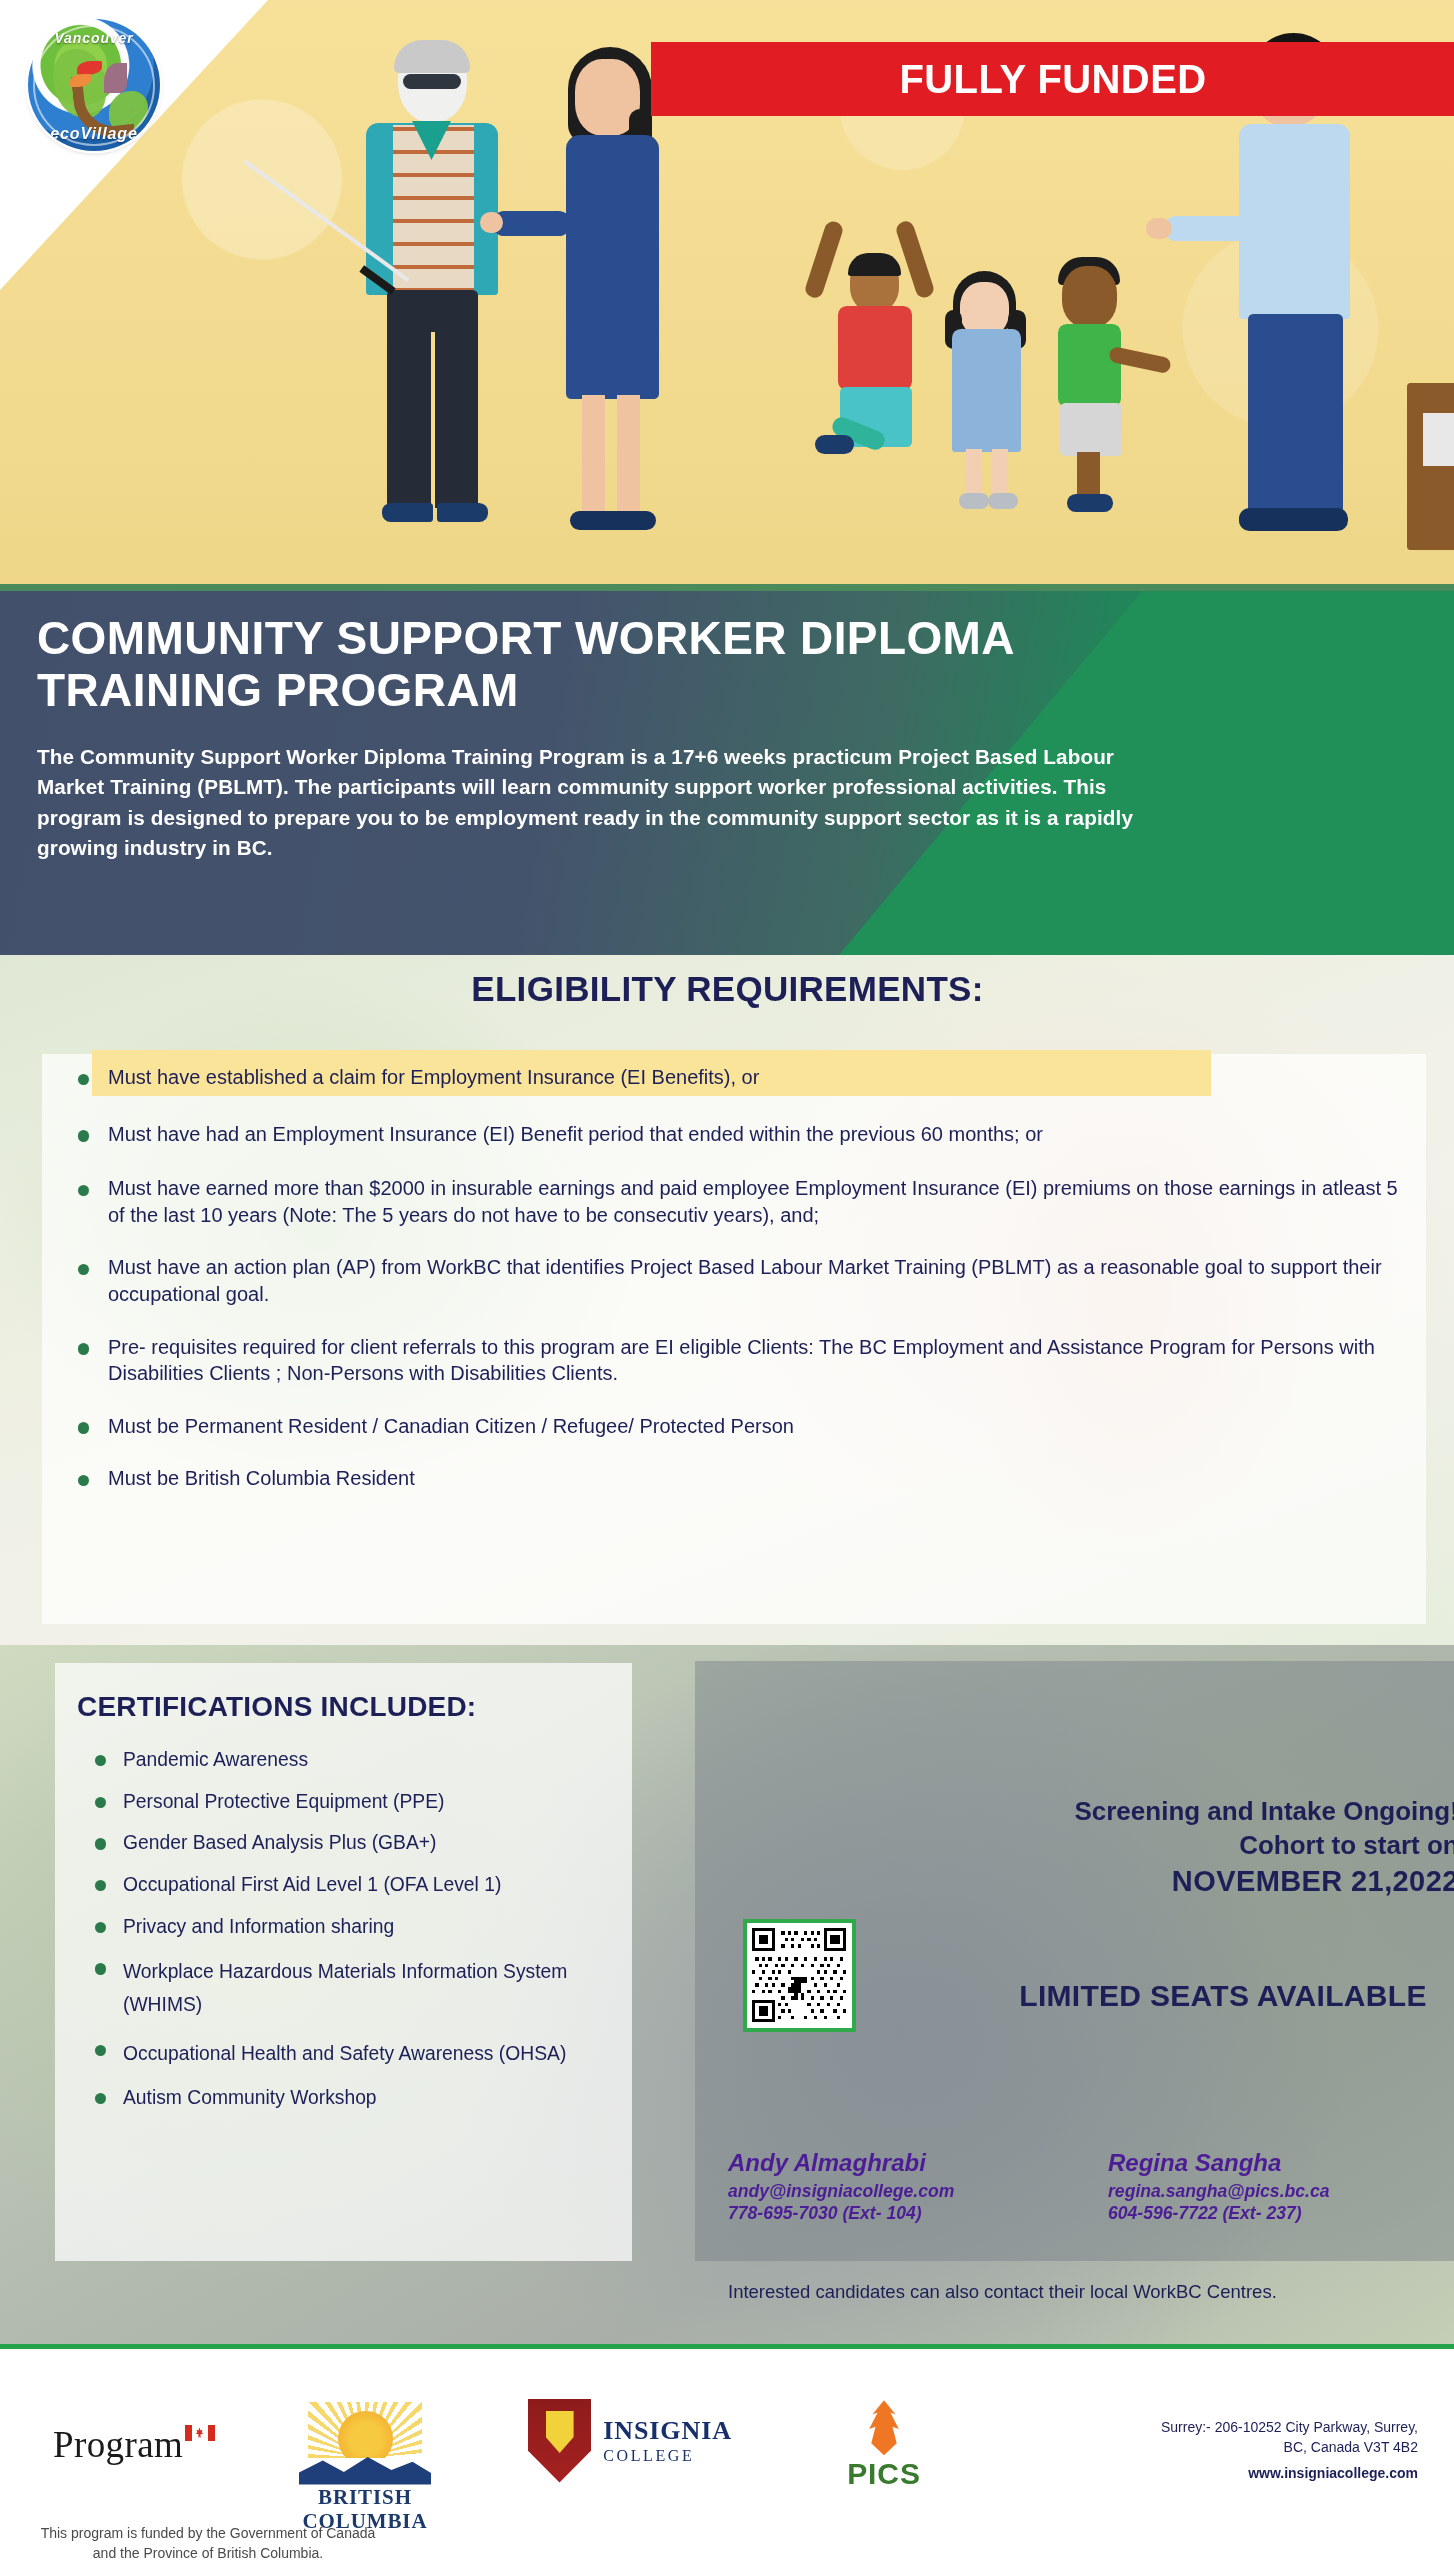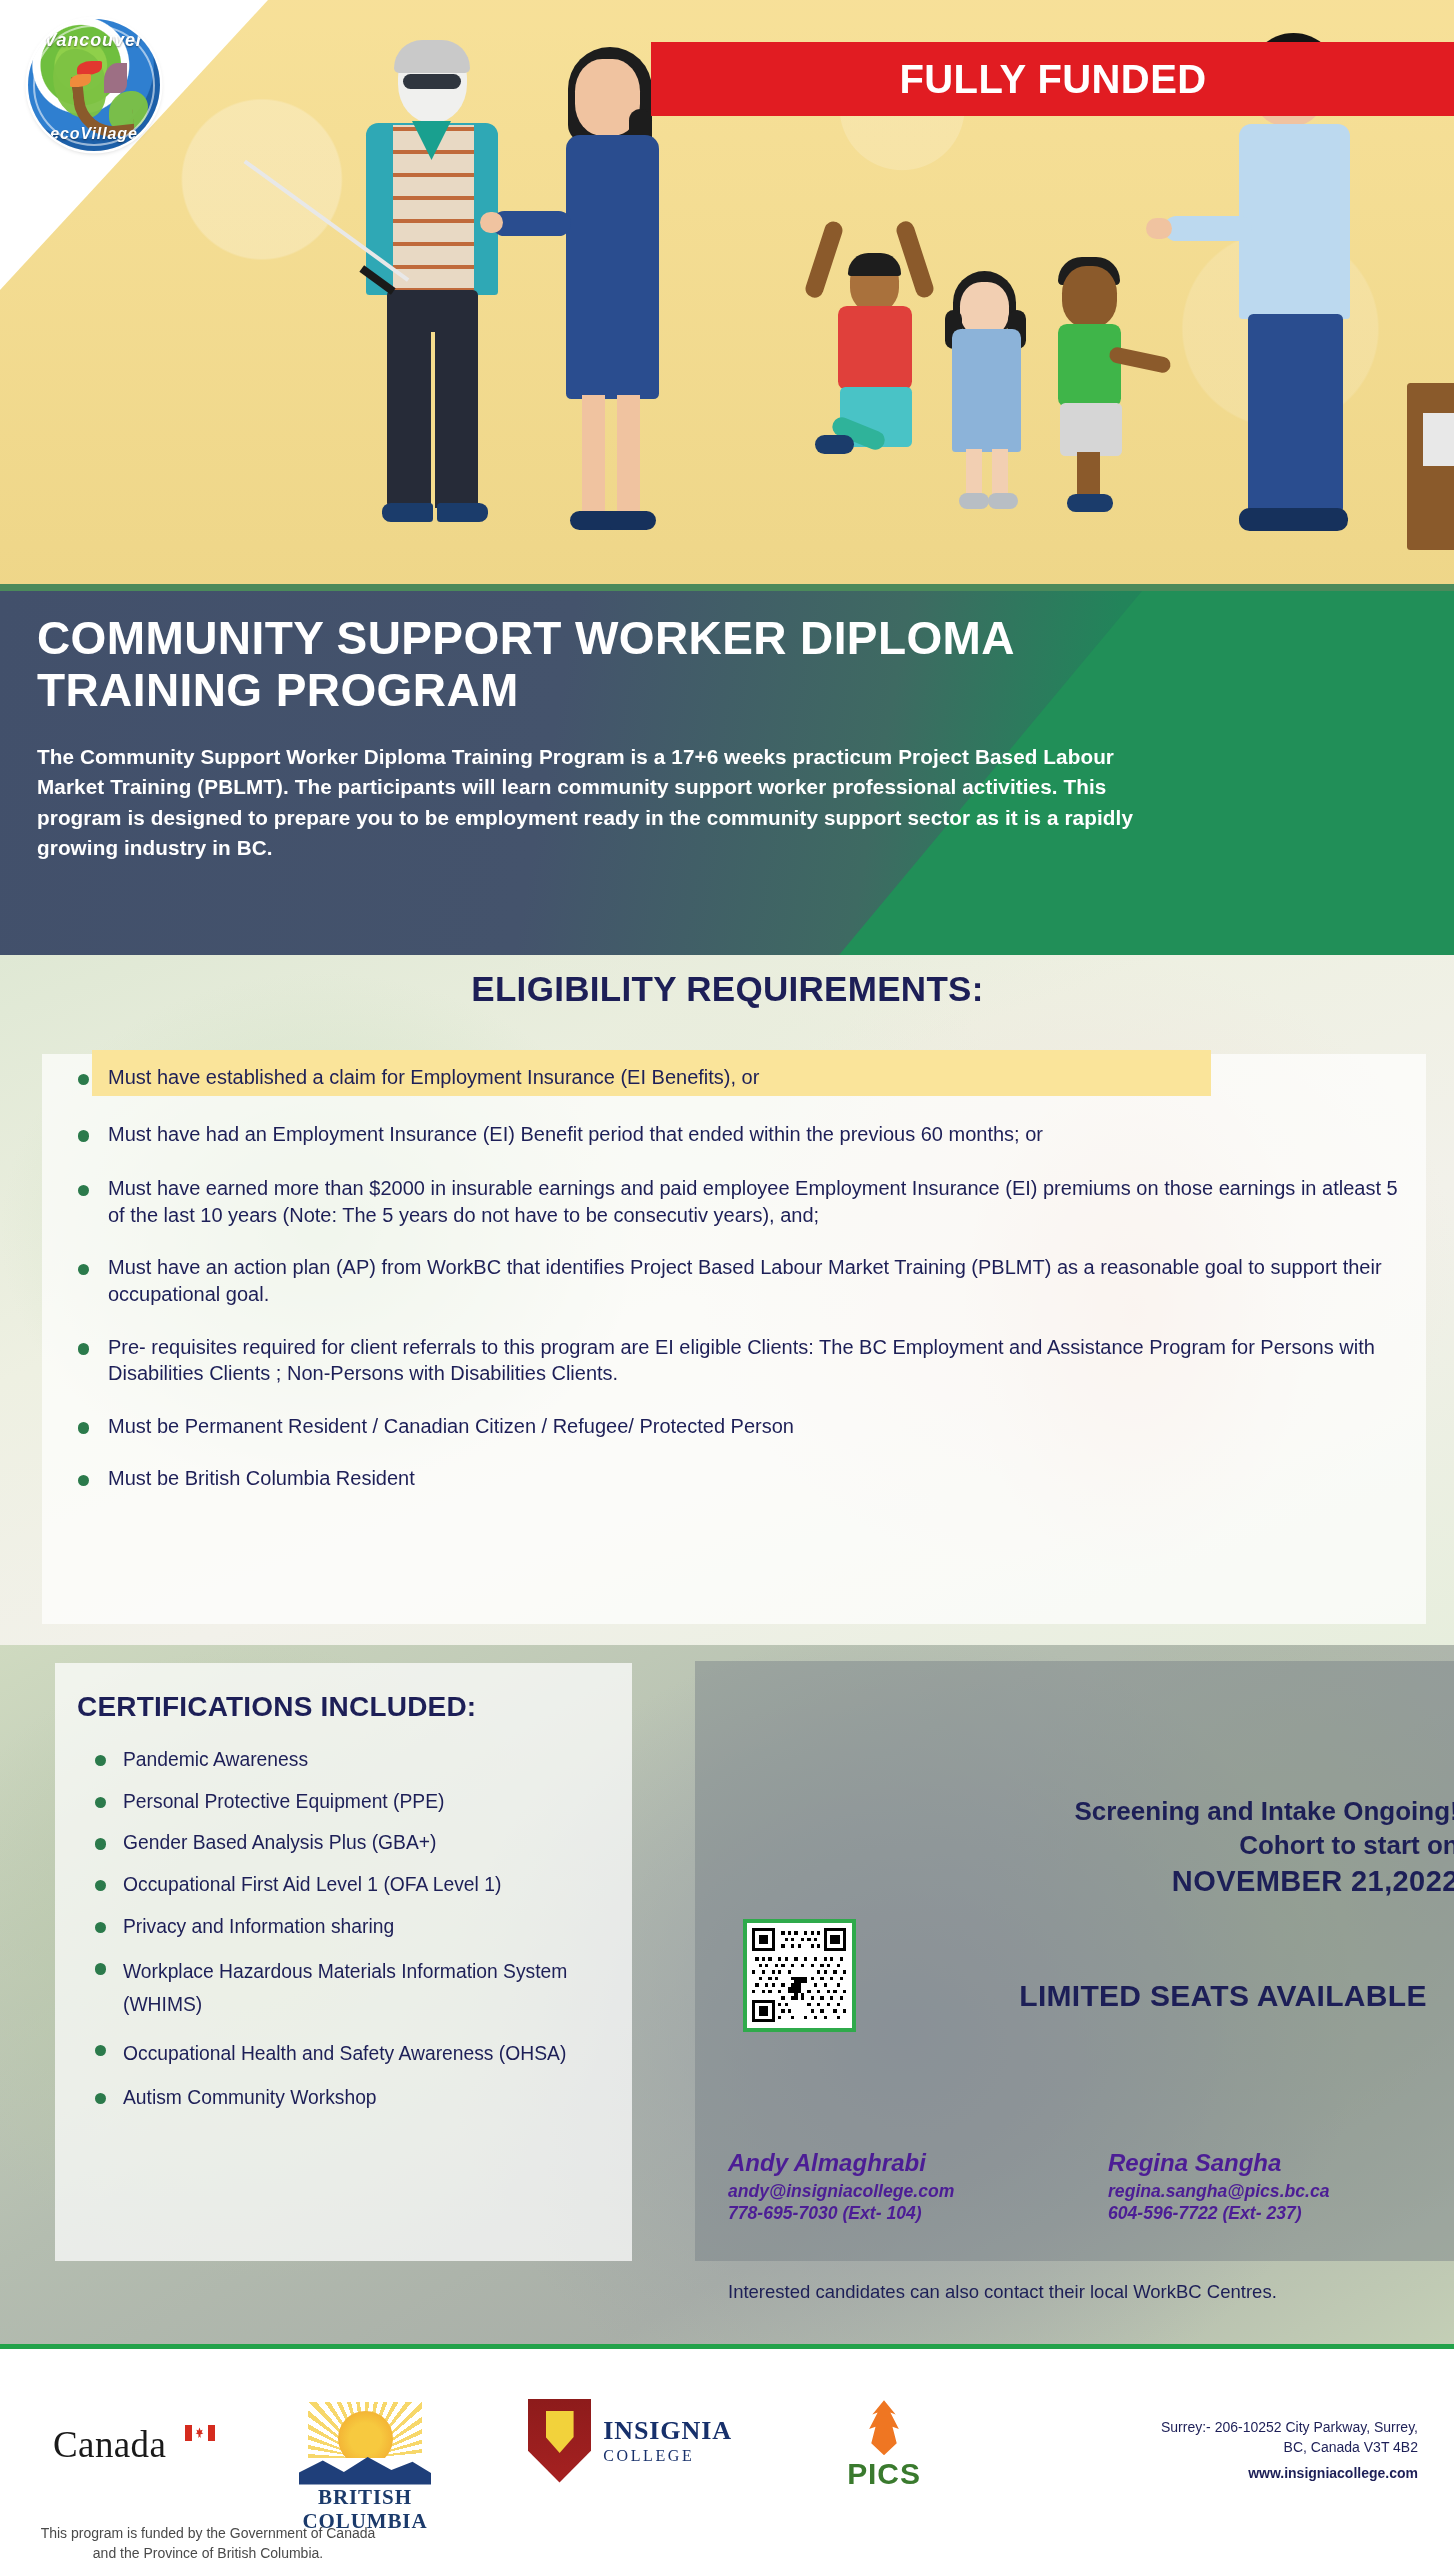--- a/index.html
+++ b/index.html
@@ -27,21 +27,21 @@
     border-radius:40% 55% 35% 60%;opacity:.95;}
   .logo-badge .continent2{position:absolute;left:81px;top:72px;width:39px;height:40px;background:#7dc242;
     border-radius:55% 40% 60% 35%;opacity:.95;}
   .logo-badge .trunk{position:absolute;left:46px;top:55px;width:47px;height:53px;
     border-left:11.4px solid #8a5a2b;border-bottom:11.4px solid #8a5a2b;border-radius:0 0 0 40px;transform:rotate(-6deg);}
   .logo-badge .leafA{position:absolute;left:49px;top:42px;width:24.6px;height:14px;background:#e2372f;border-radius:60% 10% 60% 10%;}
   .logo-badge .leafB{position:absolute;left:42px;top:55px;width:21px;height:12.3px;background:#ef8b3c;border-radius:60% 10% 60% 10%;}
   .logo-badge .house{position:absolute;left:76px;top:44px;width:23px;height:30px;background:#9d6f84;border-radius:60% 0 30% 0;}
   .logo-badge .txt-top,.logo-badge .txt-bot{position:absolute;left:0;width:132px;text-align:center;color:#fff;
     font-weight:700;font-style:italic;text-shadow:0 0.9px 1.8px rgba(0,0,0,.45);}
-  .logo-badge .txt-top{top:10.6px;font-size:18px;letter-spacing:0.9px;}
+  .logo-badge .txt-top{top:10.6px;font-size:14px;letter-spacing:0.9px;}
   .logo-badge .txt-bot{bottom:8.8px;font-size:16px;letter-spacing:0.9px;}
   .logo-badge .sheen{position:absolute;inset:5.3px;border-radius:50%;border:2.6px solid rgba(255,255,255,.55);}
 
   
   .fig{position:absolute;}
   .p-head{position:absolute;border-radius:50%;}
 
   
   .band{position:absolute;left:0;top:591px;width:1455px;height:364px;
     background:linear-gradient(100deg,#42506b 0%,#44536c 38%,#3e6a62 60%,#22845a 74%,#1e8a58 100%);
@@ -456,21 +456,21 @@
   </div>
 
   <div class="workbc">Interested candidates can also contact their local WorkBC Centres.</div>
 
   <div class="green-rule"></div>
 
   <div class="footer">
     <div class="logo-row">
 
       <div class="lg lg-canada">
-        <span class="ctxt">Canada</span>
+        <span class="ctxt">Program</span>
         <span class="flag">
           <span class="bar bl"></span>
             <span class="bar br"></span>
             <span class="leaf"></span>
         </span>
       </div>
 
       <div class="lg lg-bc">
         <div class="sun">
           <div class="rays"></div>

